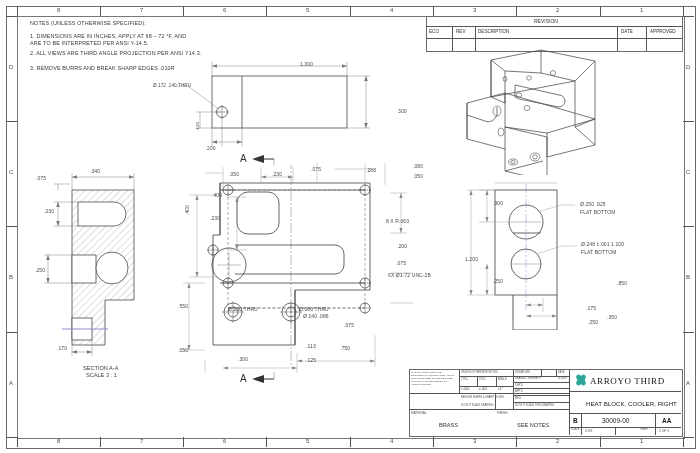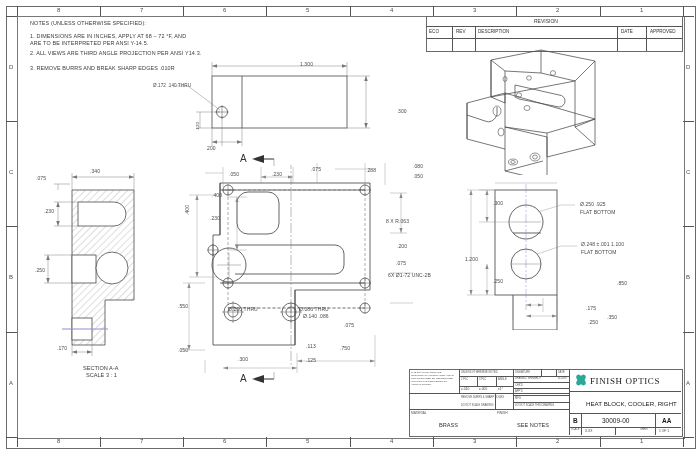--- a/index.html
+++ b/index.html
@@ -558,21 +558,21 @@
     <div class="txt tb" style="left:108px;top:53px;font-size:5.6px;">SEE NOTES</div>
 
     <svg class="abs" style="left:166px;top:5px;" width="12" height="12" viewBox="0 0 12 12">
       <g fill="#2ea79a">
         <ellipse cx="4.2" cy="4" rx="2.6" ry="3.6" transform="rotate(-30 4.2 4)"></ellipse>
         <ellipse cx="7.8" cy="4" rx="2.6" ry="3.6" transform="rotate(30 7.8 4)"></ellipse>
         <ellipse cx="4.2" cy="8" rx="2.6" ry="3.6" transform="rotate(30 4.2 8)"></ellipse>
         <ellipse cx="7.8" cy="8" rx="2.6" ry="3.6" transform="rotate(-30 7.8 8)"></ellipse>
       </g>
     </svg>
-    <div class="txt" style="left:181px;top:7px;font-size:9px;letter-spacing:0.6px;color:#1a1a1a;font-family:'Liberation Serif',serif;">FINISH OPTICS</div>
+    <div class="txt" style="left:181px;top:7px;font-size:9px;letter-spacing:0.6px;color:#1a1a1a;font-family:'Liberation Serif',serif;">ARROYO THIRD</div>
 
     <div class="txt" style="left:177px;top:31px;font-size:6.2px;color:#1a1a1a;">HEAT BLOCK, COOLER, RIGHT</div>
 
     <div class="txt" style="left:164px;top:48px;font-size:6.5px;font-weight:bold;color:#1a1a1a;">B</div>
     <div class="txt" style="left:193px;top:48px;font-size:6.5px;color:#1a1a1a;">30009-00</div>
     <div class="txt" style="left:253px;top:48px;font-size:6.5px;font-weight:bold;color:#1a1a1a;">AA</div>
 
     <div class="txt tbtiny" style="left:162px;top:59px;">SCALE</div>
     <div class="txt tbsm" style="left:176px;top:60px;">X.XX</div>
     <div class="txt tbtiny" style="left:231px;top:59px;">SHEET</div>

